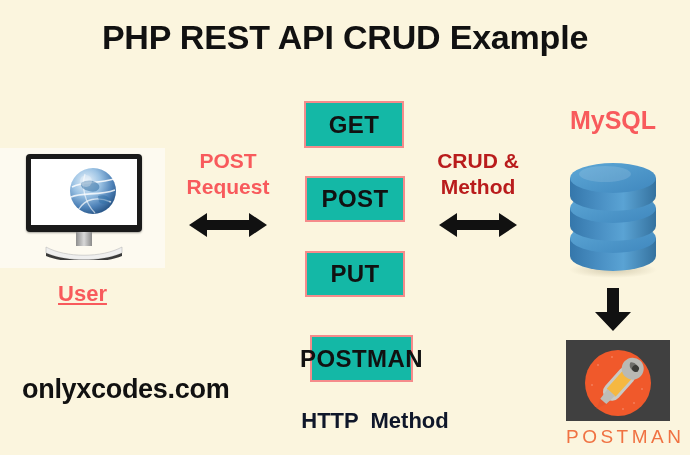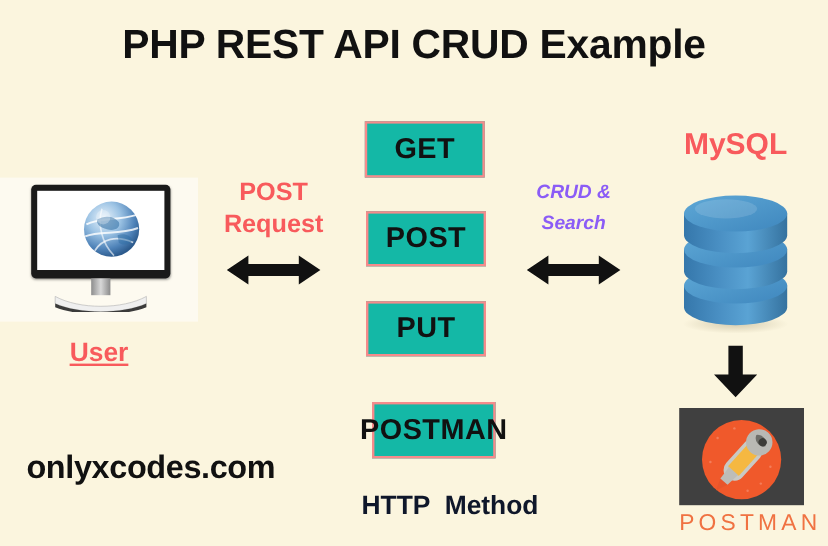--- a/index.html
+++ b/index.html
@@ -157,25 +157,24 @@
   
   #crud-col {
     position: absolute;
     left: 420px;
     top: 148px;
     width: 116px;
     text-align: center;
   }
   #crud-col .lbl {
     font-weight: bold;
-    font-size: 16px;
+    font-size: 21px;
     line-height: 26px;
-    color: #8b5cf6;
+    color: #b91c1c;
     white-space: nowrap;
-    font-style: italic;
   }
 
   
   #mysql-label {
     position: absolute;
     left: 533px;
     top: 106px;
     width: 160px;
     text-align: center;
     font-weight: bold;
@@ -288,21 +287,21 @@
   </div>
 
   <div class="method-box" id="box-get">GET</div>
   <div class="method-box" id="box-post">POST</div>
   <div class="method-box" id="box-put">PUT</div>
   <div class="method-box" id="box-delete">POSTMAN</div>
   <div id="http-method-label">HTTP  Method</div>
 
   <div id="crud-col">
     <div class="lbl">CRUD &amp;</div>
-    <div class="lbl">Search</div>
+    <div class="lbl">Method</div>
     <svg class="dbl-arrow" viewBox="0 0 82 30">
       <path d="M2 15 L20 3 L20 10 L62 10 L62 3 L80 15 L62 27 L62 20 L20 20 L20 27 Z" fill="#111111"></path>
     </svg>
   </div>
 
   <div id="mysql-label">MySQL</div>
   <svg id="db-icon" viewBox="0 0 100 132">
     <defs>
       <linearGradient id="gSide" x1="0" y1="0" x2="1" y2="0">
         <stop offset="0%" stop-color="#3577ab"></stop>

